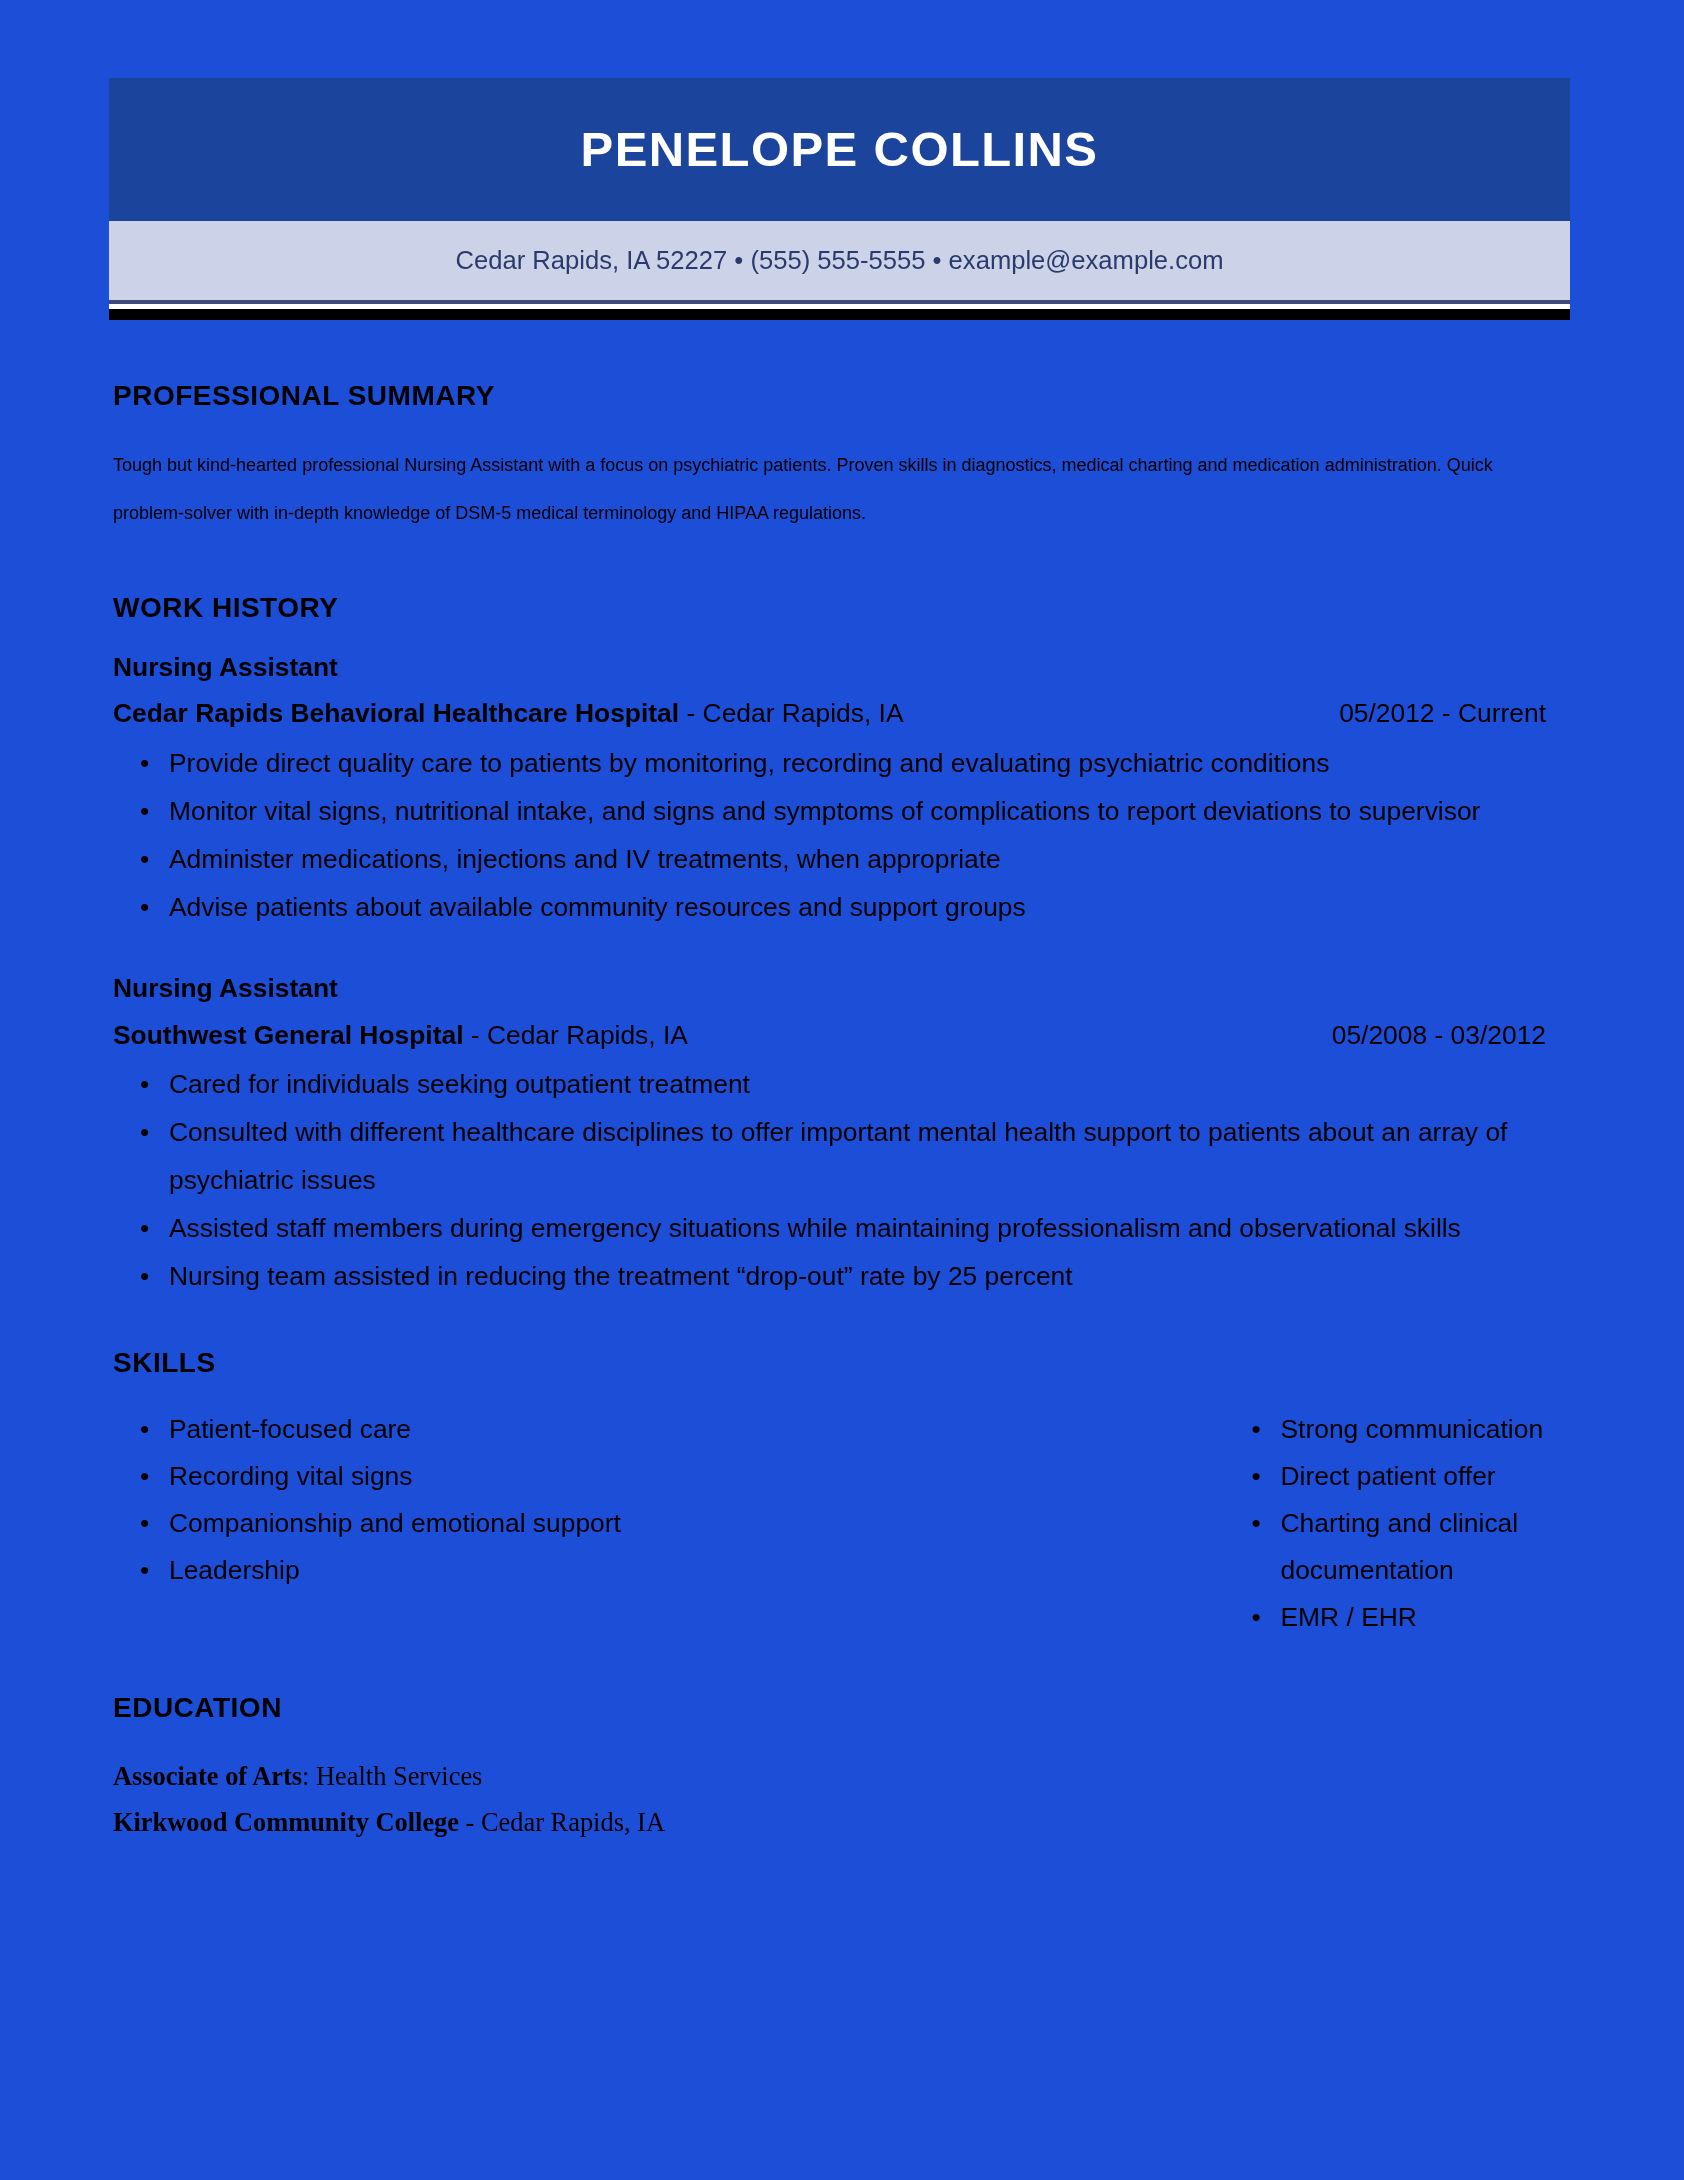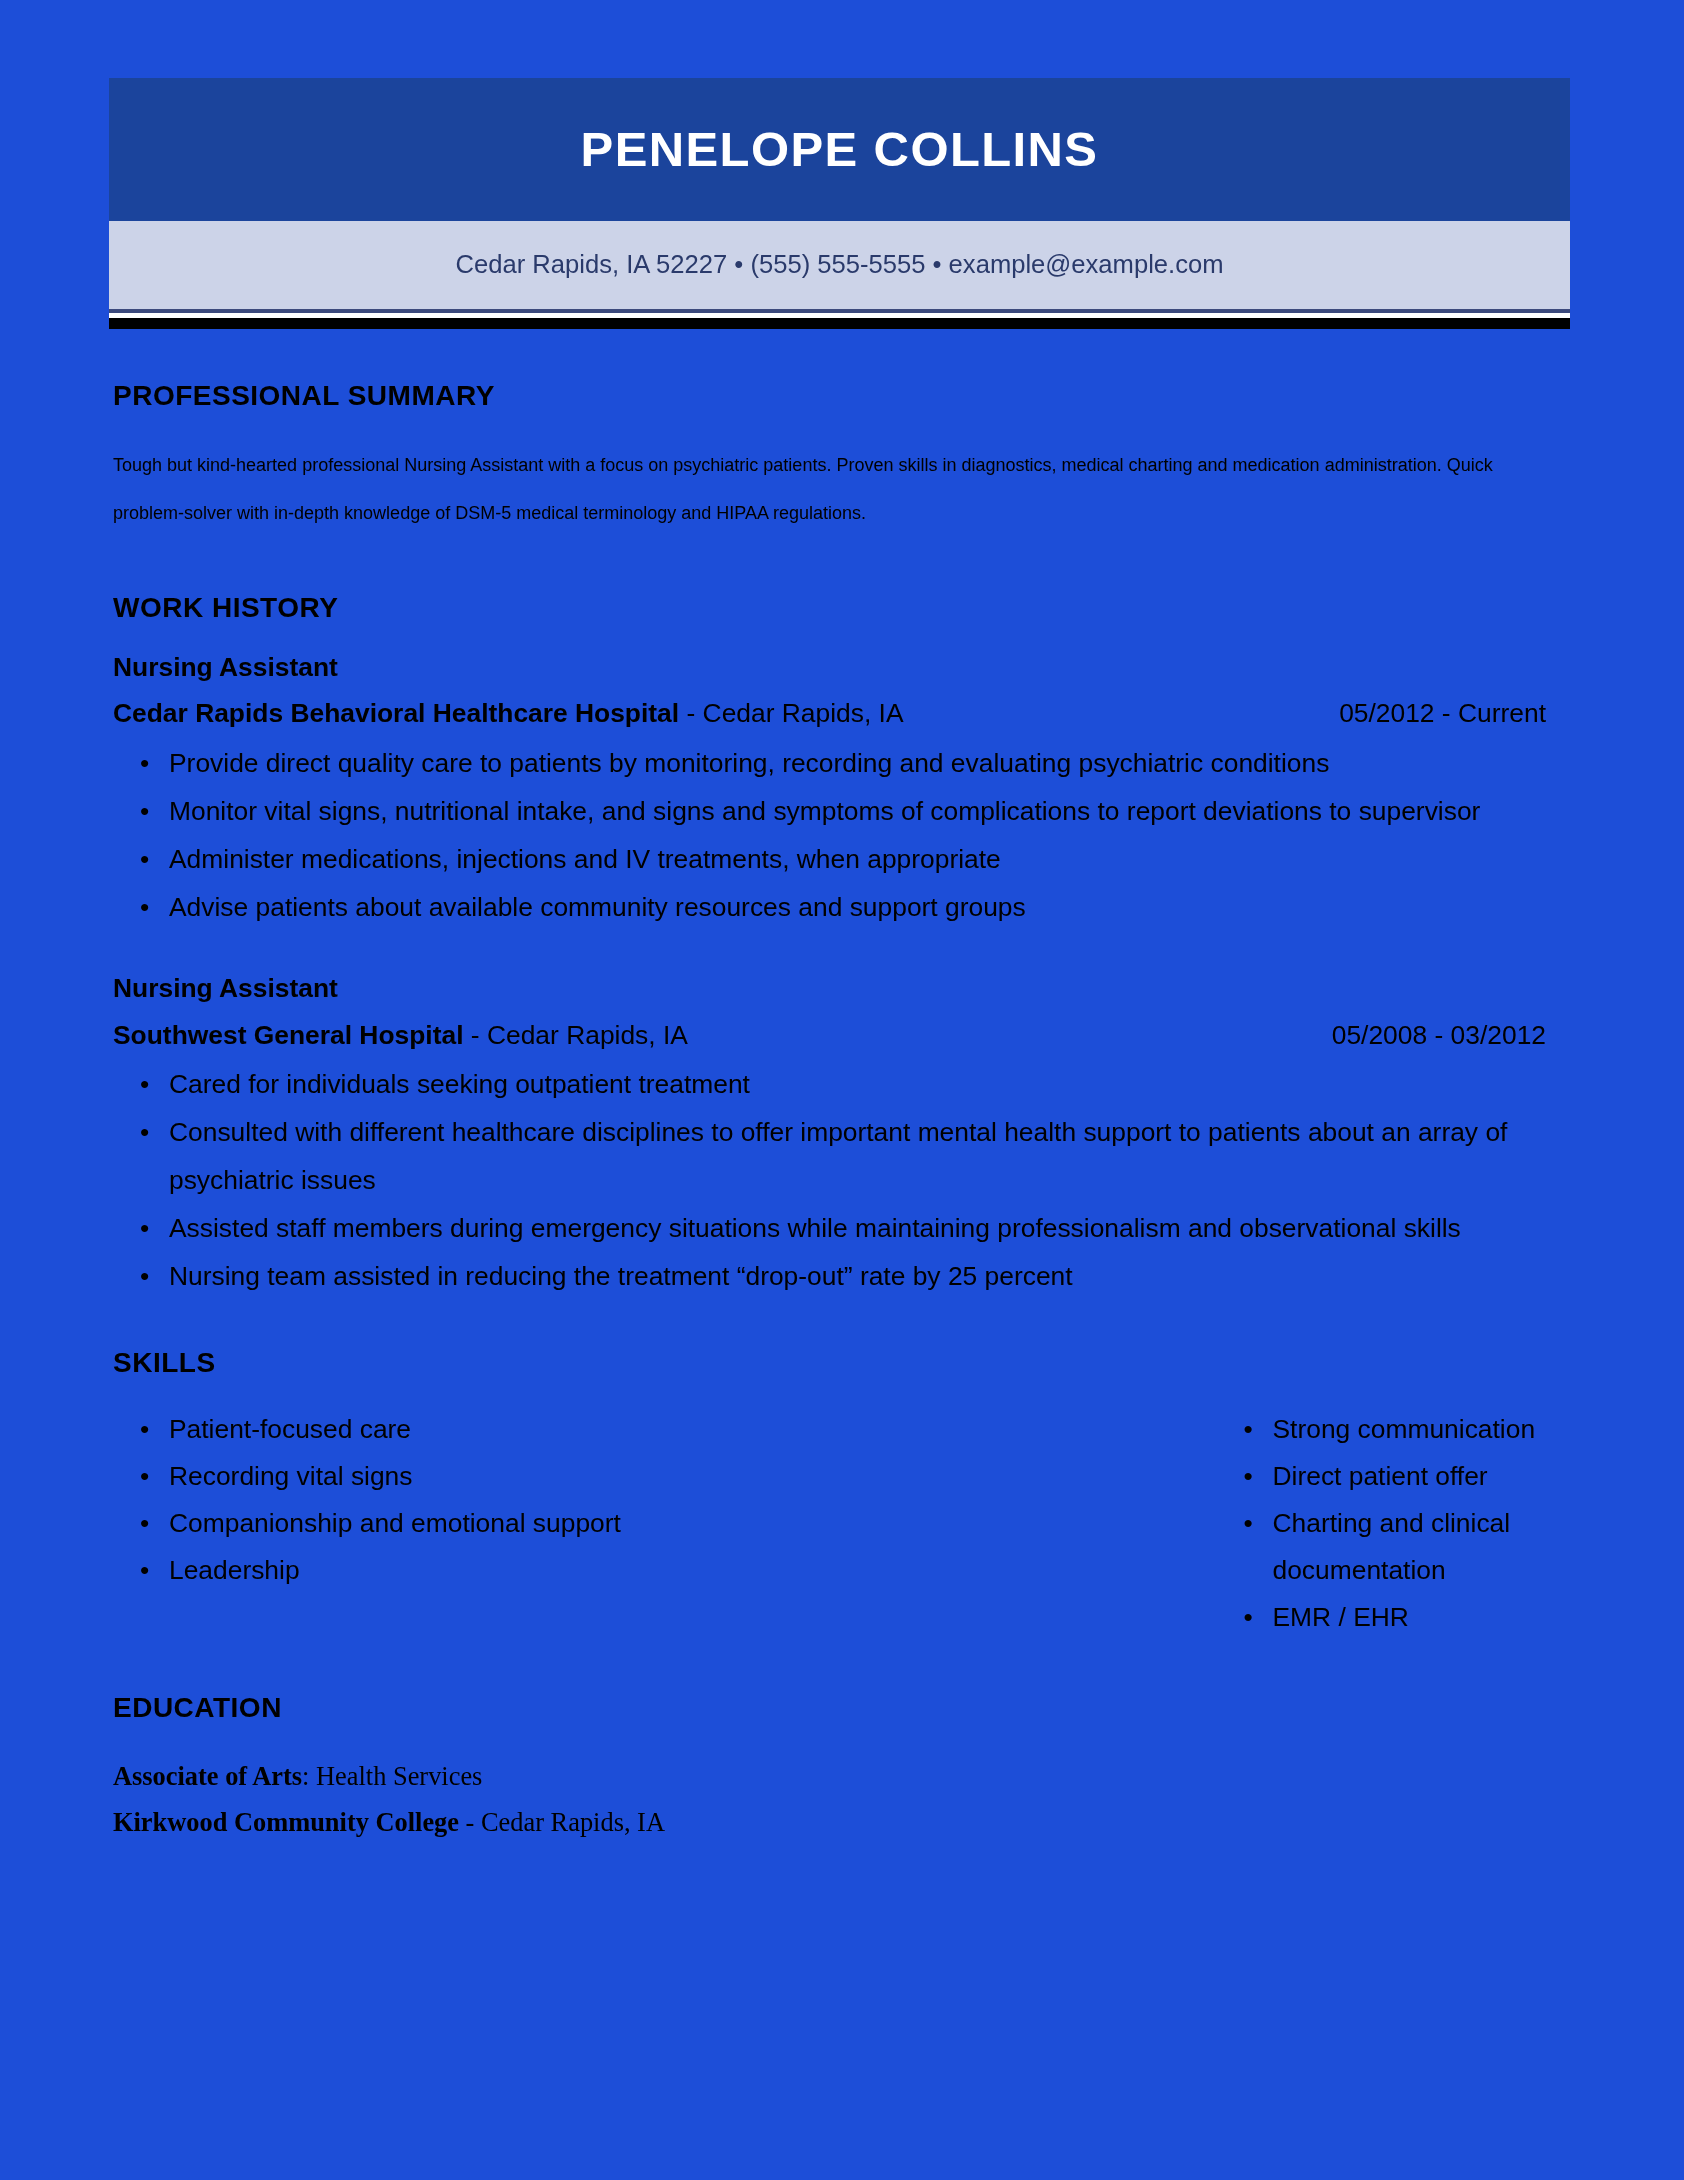--- a/index.html
+++ b/index.html
@@ -41,21 +41,21 @@
   .name-text {
     color: #ffffff;
     font-size: 49px;
     font-weight: bold;
     letter-spacing: 1.4px;
     line-height: 1;
     white-space: nowrap;
   }
   .contact-band {
     background: #ccd3e8;
-    height: 88px;
+    height: 79px;
     display: flex;
     align-items: center;
     justify-content: center;
   }
   .contact-text {
     color: #2a3a6b;
     font-size: 25.6px;
     line-height: 1;
     white-space: nowrap;
   }
@@ -168,21 +168,21 @@
     margin: 0;
   }
   .skills-col li::before {
     content: "\2022";
     position: absolute;
     left: 27px;
     top: 0;
     font-size: 26.4px;
     line-height: 47px;
   }
-  .skills-col.right li { padding-left: 0; }
+  .skills-col.right li { padding-left: 0; margin-left: 8px; }
   .skills-col.right li::before { left: -29px; }
   .skills-col.right { padding-left: 443px; }
 
   
   .edu-line {
     font-size: 26.4px;
     line-height: 46px;
     margin: 0;
   }
   .edu-strong { font-weight: bold; }

